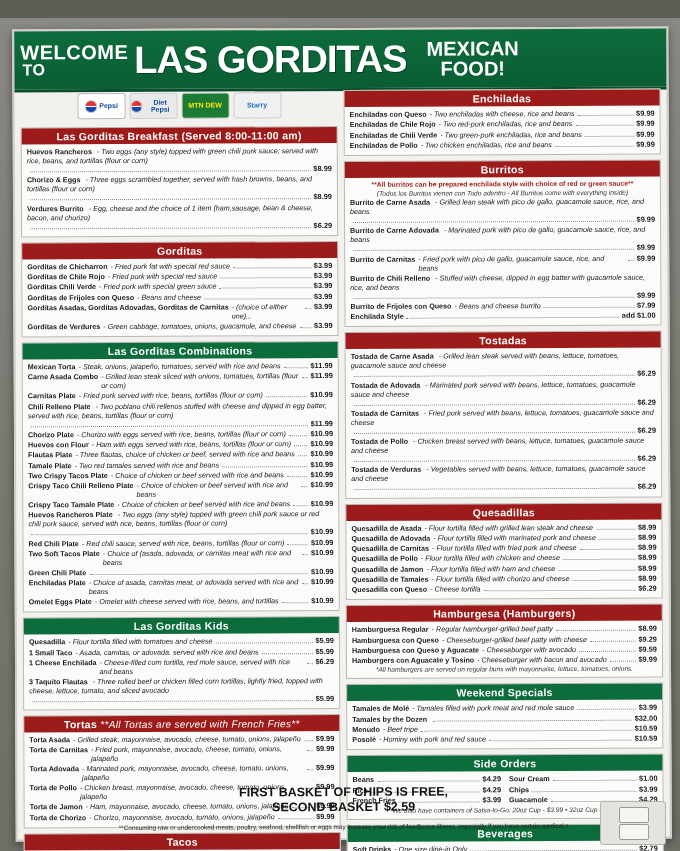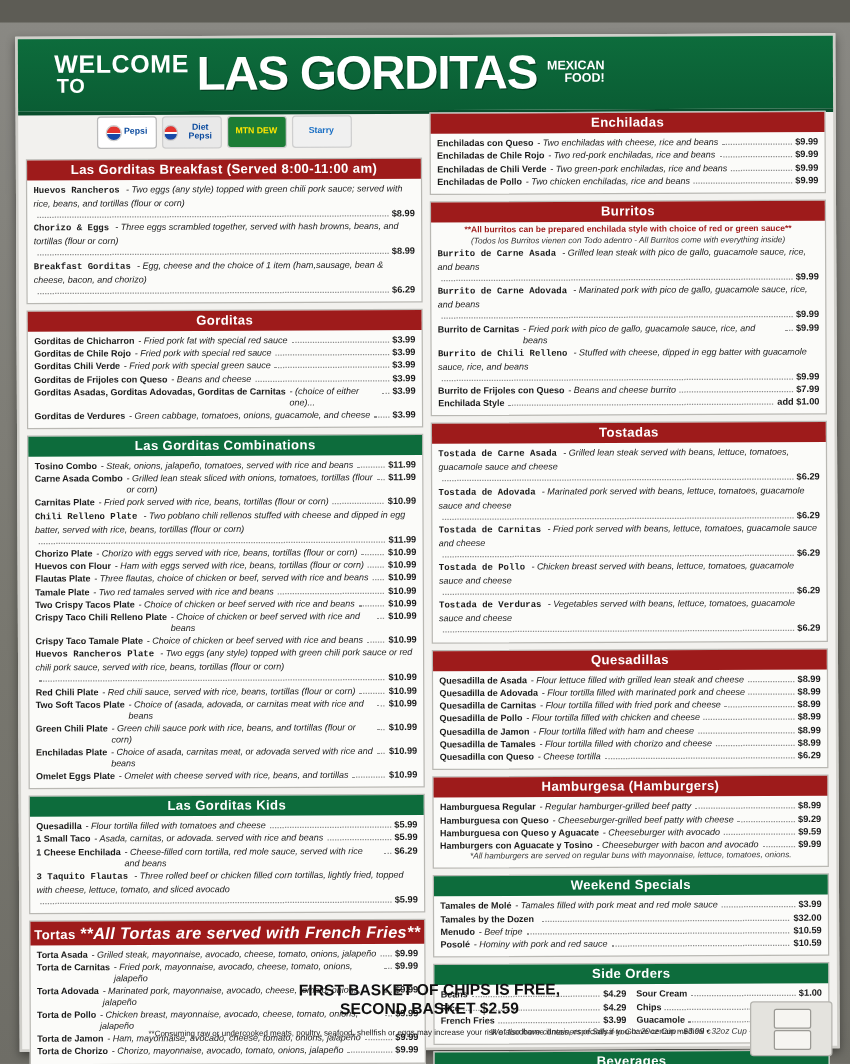--- a/index.html
+++ b/index.html
@@ -16,54 +16,54 @@
     box-shadow:0 3px 8px rgba(0,0,0,.45);
     transform:rotate(-0.25deg);
   }
   .banner{
     position:absolute;left:0;top:0;width:100%;height:58px;
     background:linear-gradient(180deg,#0d6c3c 0%,#0a5d34 100%);
     color:#fff;display:flex;align-items:center;
     border-bottom:3px solid #094e2c;
   }
   .banner .welcome{
-    font-weight:bold;font-size:20px;line-height:.95;margin-left:29px;
+    font-weight:bold;font-size:20px;line-height:.95;margin-left:6px;
     letter-spacing:.5px;text-align:left;
   }
   .banner .welcome .to{font-size:16px;display:block;margin-left:2px;}
   .banner .main{
     font-weight:bold;font-size:38px;letter-spacing:-1px;margin-left:6px;
     text-shadow:1px 1px 0 #063f23;
   }
   .banner .mex{
-    font-weight:bold;font-size:10px;line-height:1.02;margin-left:8px;text-align:right;
+    font-weight:bold;font-size:20px;line-height:1.02;margin-left:20px;text-align:center;
   }
   .content{position:absolute;left:6px;right:6px;top:60px;bottom:4px;display:flex;gap:6px;}
   .col{width:50%;display:flex;flex-direction:column;gap:5px;}
   .sec{
     border:1px solid #b9b8b3;background:#fbfbf9;position:relative;
     padding:3px 5px 4px 5px;
   }
   .sechdr{
     background:#9e1b1b;color:#fff;font-weight:bold;font-size:10.5px;
     text-align:center;padding:2px 0;margin:-3px -5px 3px -5px;
     letter-spacing:.3px;
   }
   .sechdr.green{background:#0d6c3c;}
-  .sechdr .small{font-size:13px;font-weight:bold;font-style:italic;}
+  .sechdr .small{font-size:10px;font-weight:normal;font-style:italic;}
   .row{
     display:flex;align-items:baseline;font-size:7.2px;line-height:1.25;
     color:#1a1a1a;margin:0 0 1px 0;
   }
   .nm{white-space:nowrap;font-weight:bold;}
   .ds{font-style:italic;font-weight:normal;padding-left:3px;}
   .dots{flex:1;border-bottom:1px dotted #8d8d8d;margin:0 3px 2px 3px;min-width:6px;}
   .pr{white-space:nowrap;font-weight:bold;font-size:7.4px;}
   .wrapline{font-size:7.2px;line-height:1.25;color:#1a1a1a;}
-  .wrapline .nm{font-weight:bold;font-family:Liberation Mono, monospace;}
+  .wrapline .nm{font-weight:bold;}
   .note{font-size:6.6px;font-style:italic;text-align:center;color:#333;margin:1px 0;}
   .notered{font-size:6.8px;font-weight:bold;text-align:center;color:#9e1b1b;margin:1px 0 2px;}
   .logos{display:flex;justify-content:center;gap:4px;align-items:center;padding:2px 0 3px;}
   .logo{width:46px;height:24px;border-radius:3px;display:flex;align-items:center;justify-content:center;
     font-size:7px;font-weight:bold;color:#fff;text-align:center;line-height:1.05;border:1px solid #cfcfcf;}
   .l-pepsi{background:#fff;color:#0a4a9e;border:1px solid #bbb;}
   .l-diet{background:#e9e9e9;color:#0a4a9e;}
   .l-mtn{background:#1c7c36;color:#ffe600;}
   .l-starry{background:#f0f0f0;color:#1a6fc4;}
   .ball{width:11px;height:11px;border-radius:50%;
@@ -127,21 +127,21 @@
         <div class="wrapline"><span class="nm">Huevos Rancheros</span> <span class="ds">- Two eggs (any style) topped with green chili pork sauce; served with rice, beans, and tortillas (flour or corn)</span></div>
         <div class="row">
             <span class="dots"></span>
             <span class="pr">$8.99</span>
           </div>
         <div class="wrapline"><span class="nm">Chorizo &amp; Eggs</span> <span class="ds">- Three eggs scrambled together, served with hash browns, beans, and tortillas (flour or corn)</span></div>
         <div class="row">
             <span class="dots"></span>
             <span class="pr">$8.99</span>
           </div>
-        <div class="wrapline"><span class="nm">Breakfast Gorditas</span> <span class="ds">- Egg, cheese and the choice of 1 item (ham,sausage, bean &amp; cheese, bacon, and chorizo)</span></div>
+        <div class="wrapline"><span class="nm">Verdures Burrito</span> <span class="ds">- Egg, cheese and the choice of 1 item (ham,sausage, bean &amp; cheese, bacon, and chorizo)</span></div>
         <div class="row">
             <span class="dots"></span>
             <span class="pr">$6.29</span>
           </div>
       </div>
 
       <div class="sec">
         <div class="sechdr">Gorditas</div>
         <div class="row">
             <span class="nm">Gorditas de Chicharron</span>
@@ -177,21 +177,21 @@
             <span class="nm">Gorditas de Verdures</span>
             <span class="ds">- Green cabbage, tomatoes, onions, guacamole, and cheese</span>
             <span class="dots"></span>
             <span class="pr">$3.99</span>
           </div>
       </div>
 
       <div class="sec">
         <div class="sechdr green">Las Gorditas Combinations</div>
         <div class="row">
-            <span class="nm">Tosino Combo</span>
+            <span class="nm">Mexican Torta</span>
             <span class="ds">- Steak, onions, jalapeño, tomatoes, served with rice and beans</span>
             <span class="dots"></span>
             <span class="pr">$11.99</span>
           </div>
         <div class="row">
             <span class="nm">Carne Asada Combo</span>
             <span class="ds">- Grilled lean steak sliced with onions, tomatoes, tortillas (flour or corn)</span>
             <span class="dots"></span>
             <span class="pr">$11.99</span>
           </div>
@@ -260,21 +260,20 @@
             <span class="pr">$10.99</span>
           </div>
         <div class="row">
             <span class="nm">Two Soft Tacos Plate</span>
             <span class="ds">- Choice of (asada, adovada, or carnitas meat with rice and beans</span>
             <span class="dots"></span>
             <span class="pr">$10.99</span>
           </div>
         <div class="row">
             <span class="nm">Green Chili Plate</span>
-            <span class="ds">- Green chili sauce pork with rice, beans, and tortillas (flour or corn)</span>
             <span class="dots"></span>
             <span class="pr">$10.99</span>
           </div>
         <div class="row">
             <span class="nm">Enchiladas Plate</span>
             <span class="ds">- Choice of asada, carnitas meat, or adovada served with rice and beans</span>
             <span class="dots"></span>
             <span class="pr">$10.99</span>
           </div>
         <div class="row">
@@ -456,21 +455,21 @@
         <div class="row">
             <span class="dots"></span>
             <span class="pr">$6.29</span>
           </div>
       </div>
 
       <div class="sec">
         <div class="sechdr">Quesadillas</div>
         <div class="row">
             <span class="nm">Quesadilla de Asada</span>
-            <span class="ds">- Flour lettuce filled with grilled lean steak and cheese</span>
+            <span class="ds">- Flour tortilla filled with grilled lean steak and cheese</span>
             <span class="dots"></span>
             <span class="pr">$8.99</span>
           </div>
         <div class="row">
             <span class="nm">Quesadilla de Adovada</span>
             <span class="ds">- Flour tortilla filled with marinated pork and cheese</span>
             <span class="dots"></span>
             <span class="pr">$8.99</span>
           </div>
         <div class="row">

